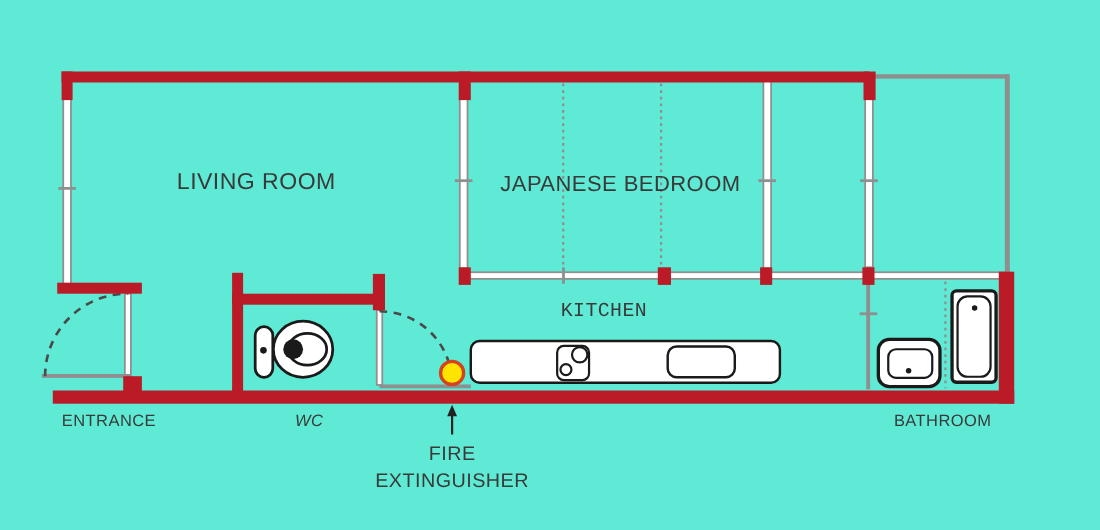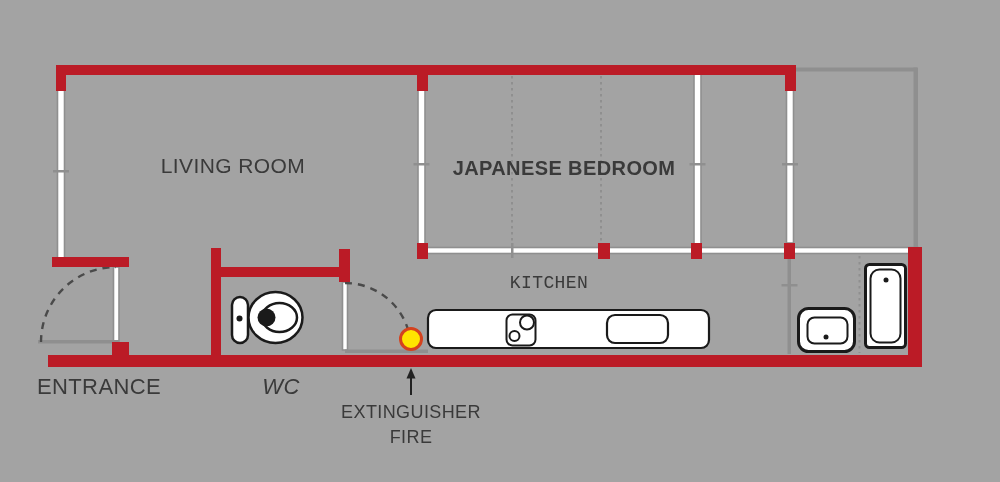--- a/index.html
+++ b/index.html
@@ -1,23 +1,23 @@
 <!DOCTYPE html>
 <html style="--wall: #bb1b26; --partition: #8f8f8f; --fixture: #1a1a1a; --label: #3a3a3a; --extFill: #ffe400; --extStroke: #d4421e;"><head>
 <meta charset="utf-8">
 <style>
   html,body{margin:0;padding:0;background:#fff;}
-  #stage{position:relative;width:1000px;height:482px;background:#a3a3a3;overflow:hidden;
+  #stage{position:relative;width:1000px;height:482px;background:#5eead4;overflow:hidden;
          font-family:"Liberation Sans","DejaVu Sans",sans-serif;}
   #plan-svg{position:absolute;left:0;top:0;}
   .room-label{position:absolute;transform:translateX(-50%);white-space:nowrap;
               color:var(--label,#3a3a3a);letter-spacing:0.4px;}
   .lbl-xl{font-size:21px;}
-  .lbl-lg{font-size:20px;font-weight:bold;}
-  .lbl-md{font-size:22px;text-align:center;}
+  .lbl-lg{font-size:20px;}
+  .lbl-md{font-size:15px;text-align:center;}
   .lbl-sm{font-size:18px;font-family:Liberation Mono, monospace;}
   .annotation-label{position:absolute;transform:translateX(-50%);text-align:center;
               color:var(--label,#3a3a3a);font-size:18px;line-height:1.4;letter-spacing:0.4px;}
   .wall{fill:var(--wall,#bb1b26);}
   .partition-double{fill:#ffffff;stroke:var(--partition,#8f8f8f);stroke-width:1.6;}
   .partition-single{fill:var(--partition,#8f8f8f);}
   .tick{fill:var(--partition,#8f8f8f);}
   .track-dashed{stroke:var(--partition,#8f8f8f);stroke-width:2;stroke-dasharray:2.5 3.5;fill:none;}
   .door-arc{stroke:#4a4a4a;stroke-width:2.4;stroke-dasharray:7 6;fill:none;}
   .fixture{fill:#ffffff;stroke:var(--fixture,#1a1a1a);}
@@ -97,18 +97,19 @@
     <circle cx="411" cy="339" r="10.5" fill="var(--extFill,#ffe400)" stroke="var(--extStroke,#d4421e)" stroke-width="3"></circle>
     <line class="arrow-line" x1="411" y1="395" x2="411" y2="376"></line>
     <polygon class="arrow-head" points="411,368 406.5,378.5 415.5,378.5"></polygon>
   </svg>
 
   <div class="room-label lbl-xl" style="left:233px;top:154px;">LIVING ROOM</div>
   <div class="room-label lbl-lg" style="left:564px;top:157px;">JAPANESE BEDROOM</div>
   <div class="room-label lbl-sm" style="left:549px;top:273px;">KITCHEN</div>
   <div class="room-label lbl-md" style="left:99px;top:374px;">ENTRANCE</div>
   <div class="room-label lbl-md" style="left:281px;top:374px;font-style:italic;">WC</div>
+  <div class="room-label lbl-md" style="left:857px;top:374px;">BATHROOM</div>
 
   <div class="annotation-label" style="left:411px;top:400px;">
+    <div>FIRE</div>
     <div>EXTINGUISHER</div>
-    <div>FIRE</div>
   </div>
 </div>
 
 </body></html>

